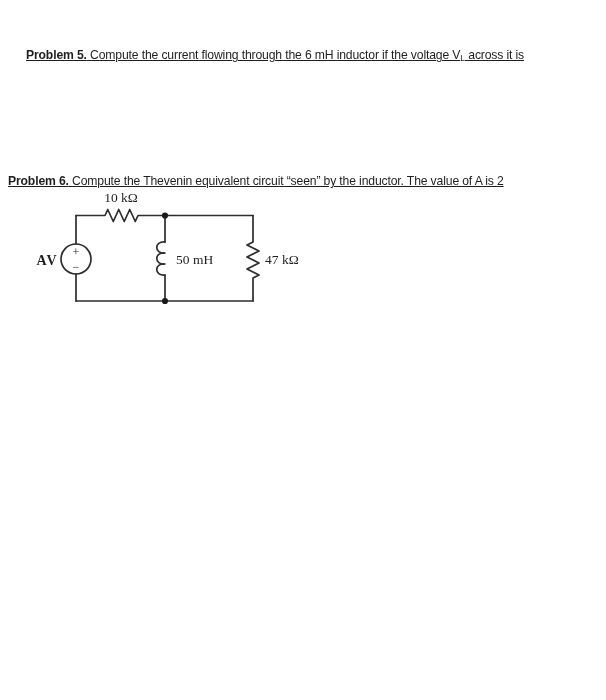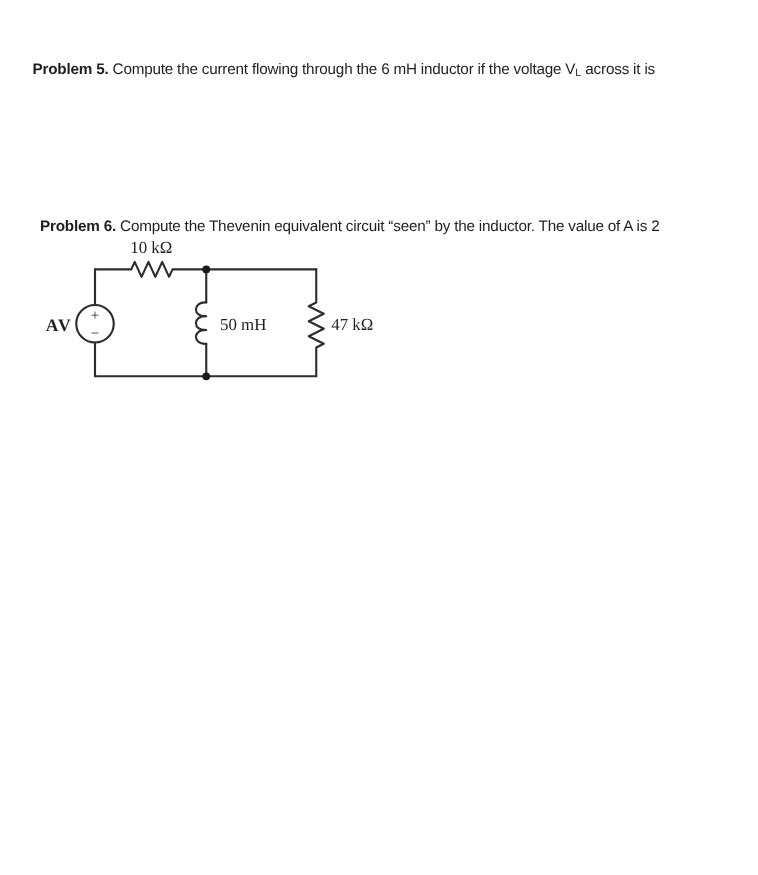--- a/index.html
+++ b/index.html
@@ -16,34 +16,35 @@
     color: #1f1f1f;
     overflow: hidden;
   }
   .tline {
     position: absolute;
     font-size: 12.2px;
     line-height: 14px;
     letter-spacing: -0.15px;
     color: #1f1f1f;
     white-space: nowrap;
+    text-decoration: underline;
   }
   .tline .b {
     font-weight: bold;
   }
   .tline sub {
     font-size: 8.5px;
     vertical-align: baseline;
     position: relative;
     top: 2px;
     letter-spacing: 0;
   }
   .l1 { left: 26px; top: 36px; }
   .l2 { left: 31px; top: 61px; }
-  .l3 { left: 32px; top: 162px; }
+  .l3 { left: 8px; top: 162px; }
   .circuit-svg {
     position: absolute;
     left: 30px;
     top: 185px;
     width: 300px;
     height: 128px;
   }
   .circuit-svg path, .circuit-svg circle.outline {
     fill: none;
     stroke: #2d2d2d;

